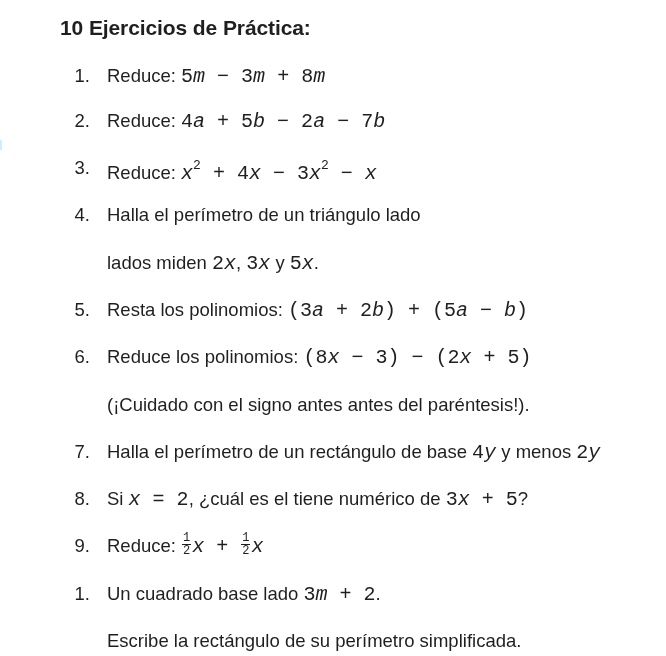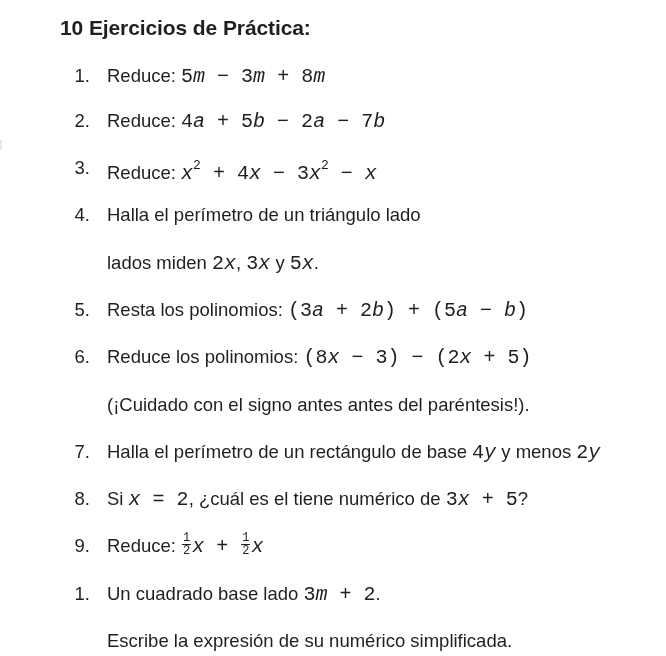--- a/index.html
+++ b/index.html
@@ -117,16 +117,16 @@
     </span>
   </div>
 
   <div class="line" style="top:578px">
     <span class="num">1.</span>
     <span class="txt">
       <span>Un cuadrado base lado </span><span class="m">3<i>m</i> + 2</span><span>.</span>
     </span>
   </div>
   <div class="line" style="top:625px">
-    <span class="txt">Escribe la expresión de su numérico simplificada.</span>
+    <span class="txt">Escribe la rectángulo de su perímetro simplificada.</span>
   </div>
 
 </div>
 
 </body></html>

